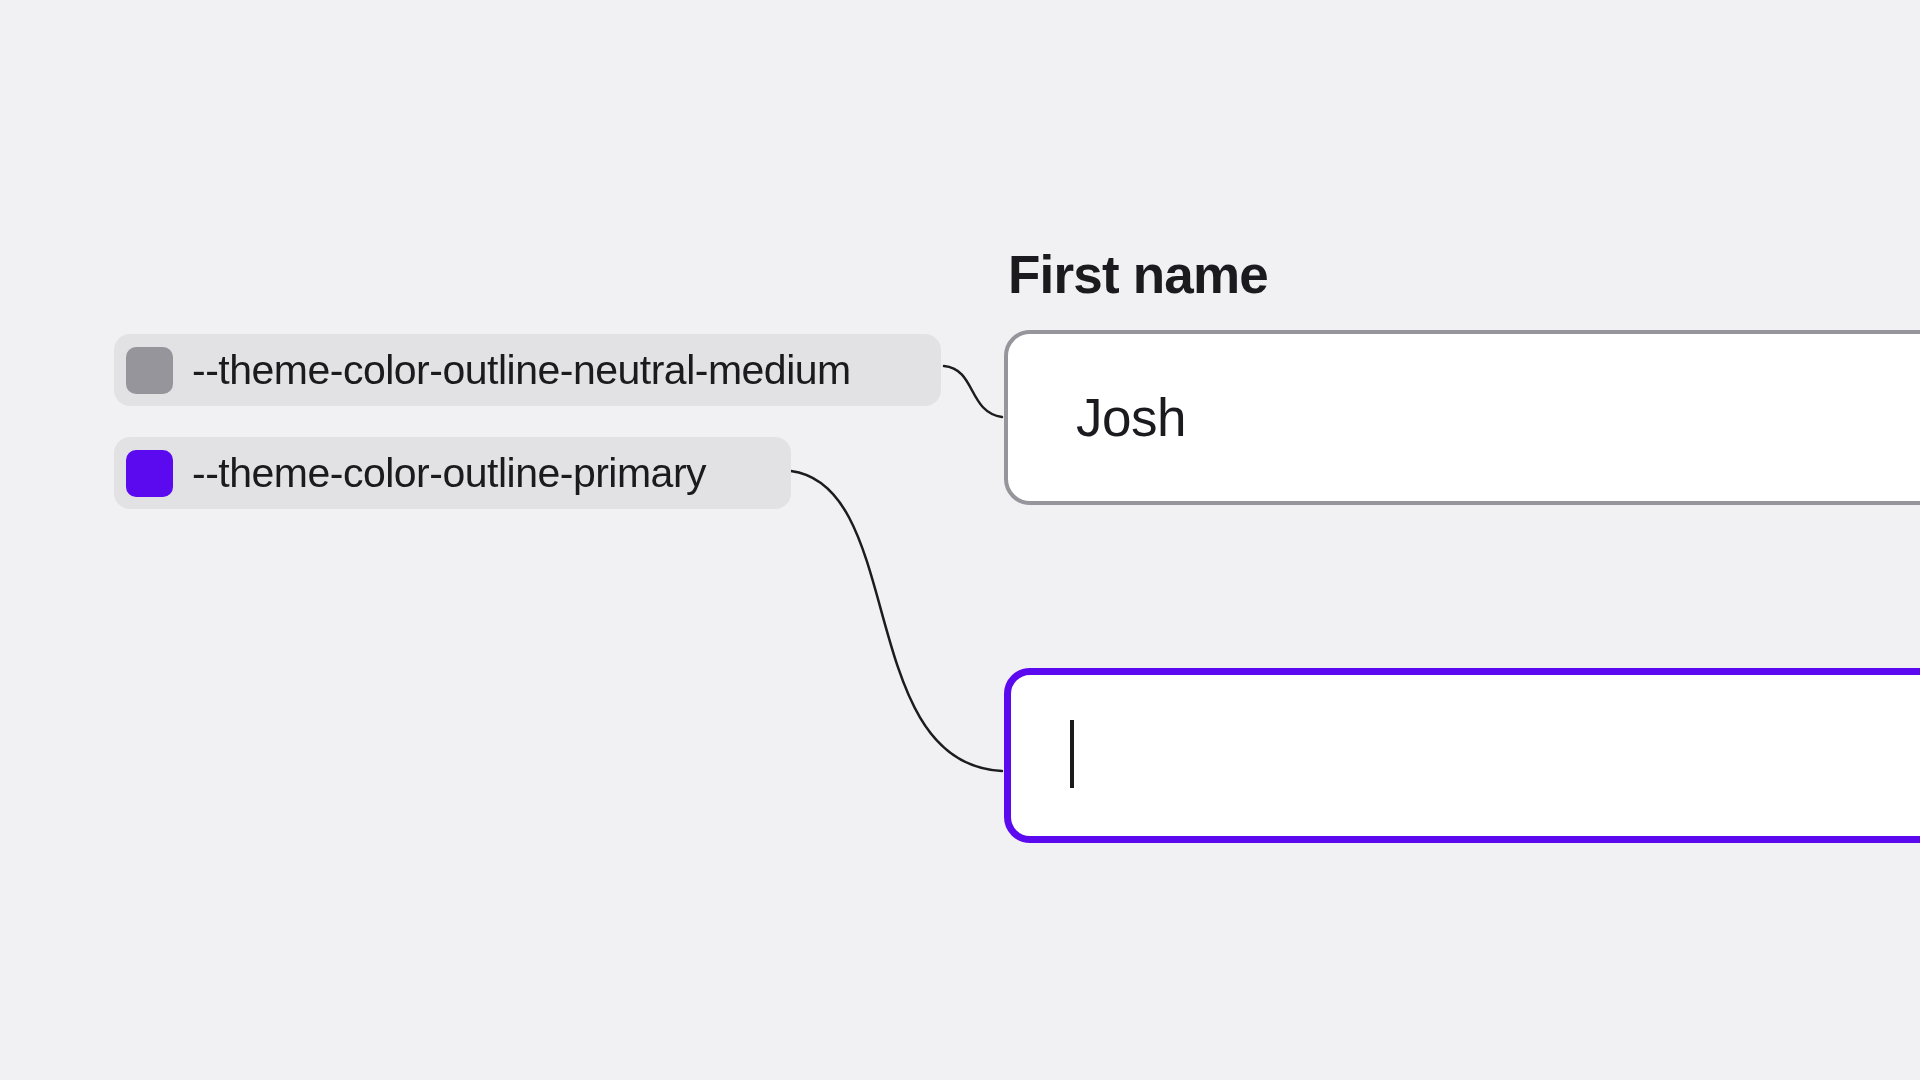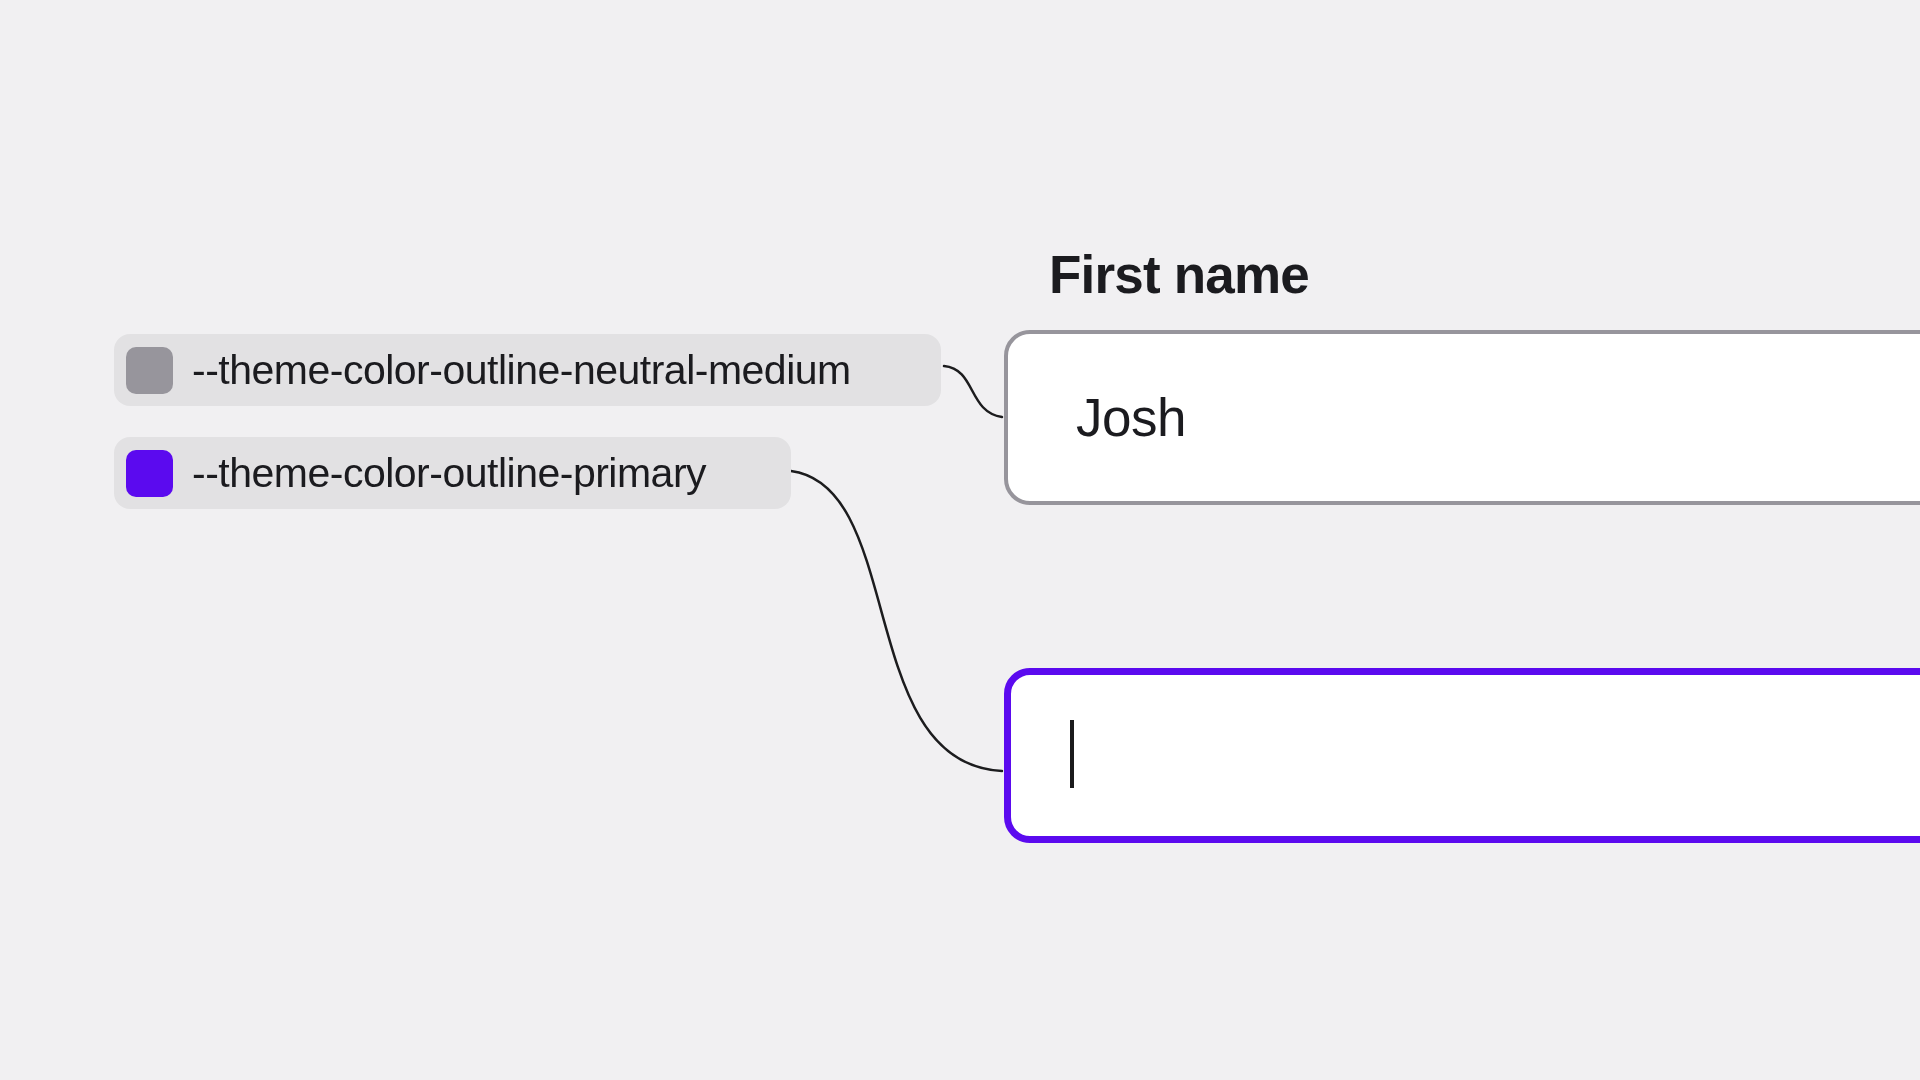--- a/index.html
+++ b/index.html
@@ -15,21 +15,21 @@
     background:#E2E1E3;border-radius:16px;height:72px;
     padding:0 20px 0 12px;box-sizing:border-box;white-space:nowrap;
   }
   .badge .swatch{width:47px;height:47px;border-radius:10px;flex:0 0 auto}
   .badge .token{margin-left:19px;font-size:41px;letter-spacing:-0.5px;color:#1B1B1F}
   #badge-neutral{left:114px;top:334px;width:827px}
   #badge-primary{left:114px;top:437px;width:677px}
 
   .field-label{
     position:absolute;left:1008px;font-size:53px;font-weight:600;
-    color:#1B1B1F;letter-spacing:-0.8px;line-height:1;margin-left:41px;
+    color:#1B1B1F;letter-spacing:-0.8px;line-height:1;
   }
   #label-first{top:248px}
   #label-last{top:593px}
 
   .input-wrap{position:absolute;left:1004px;width:1100px;height:175px}
   #wrap-first{top:330px}
   #wrap-last{top:668px}
   .text-input{
     display:block;width:100%;height:100%;box-sizing:border-box;
     background:#FFFFFF;border-radius:26px;outline:none;

